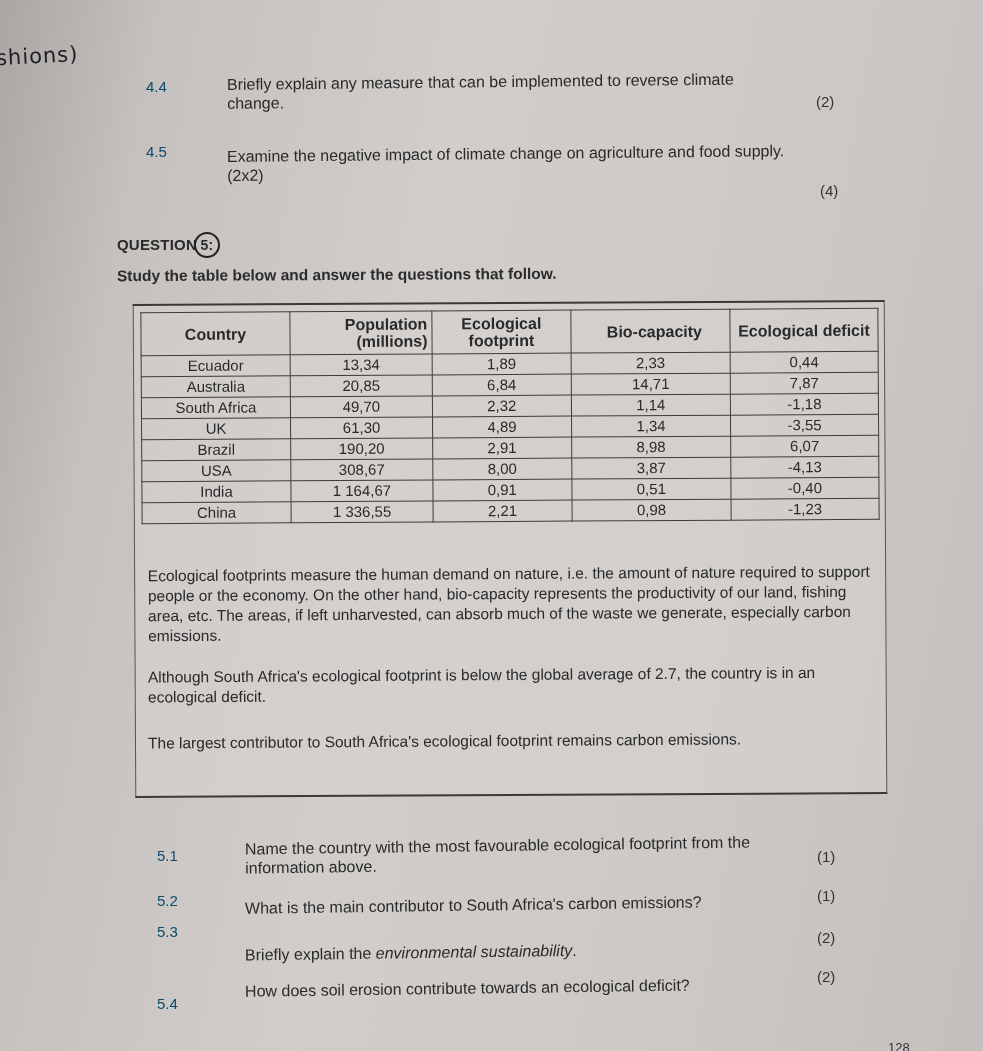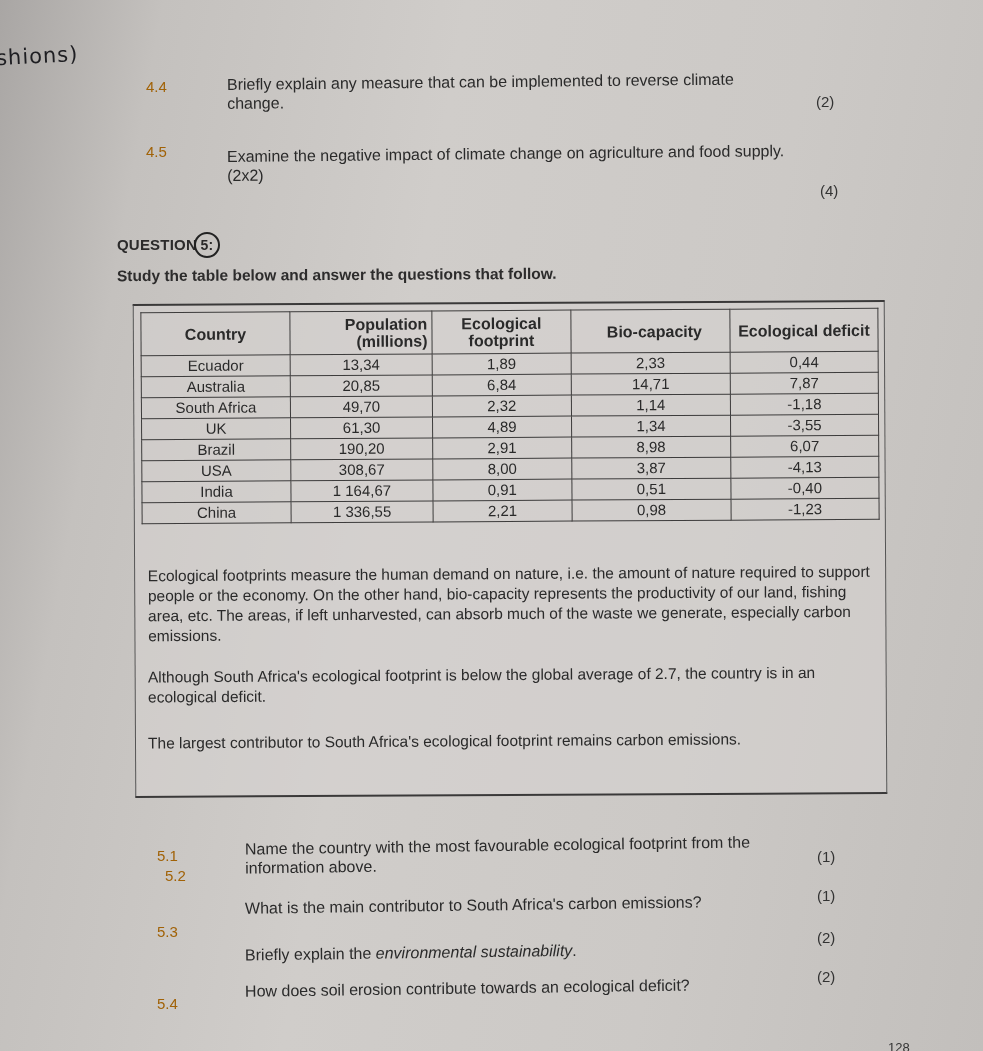--- a/index.html
+++ b/index.html
@@ -3,21 +3,21 @@
 <meta charset="utf-8">
 <style>
   html, body { margin: 0; padding: 0; }
   body {
     width: 983px; height: 1051px; overflow: hidden; position: relative;
     background: linear-gradient(100deg, #a9a6a4 0%, #c4c1be 14%, #d0cdca 40%, #ccc9c6 70%, #c2bfbc 100%);
     font-family: "Liberation Sans", sans-serif; color: #2b2a2a;
   }
   .abs { position: absolute; }
   .hand { font-family: "DejaVu Sans", sans-serif; font-size: 21px; color: #1e1e22; letter-spacing: 1px; transform: rotate(-3deg); }
-  .qnum { font-size: 15px; color: #a16207; }
+  .qnum { font-size: 15px; color: #0c4a6e; }
   .qtext { font-size: 16px; line-height: 19px; color: #2a2a2a; }
   .marks { font-size: 15px; color: #333; }
   .heading { font-weight: bold; font-size: 15px; letter-spacing: 0.2px; }
   .circle { display:inline-block; width: 22px; height: 22px; border: 2px solid #222; border-radius: 50%; text-align: center; line-height: 22px; font-weight: bold; font-size: 14px; margin-left: -3px; }
   .frame {
     position: absolute; left: 134px; top: 302px; width: 750px; height: 490px;
     border-top: 2px solid #3a3939; border-right: 1.5px solid #555; border-bottom: 2px solid #3a3939; border-left: 1.5px solid #555;
     background: rgba(215,212,209,0.55);
     transform: rotate(-0.3deg);
   }
@@ -124,21 +124,21 @@
 </table>
 
 <div class="para" style="top:564px; transform:rotate(-0.35deg);">Ecological footprints measure the human demand on nature, i.e. the amount of nature required to support people or the economy. On the other hand, bio-capacity represents the productivity of our land, fishing area, etc. The areas, if left unharvested, can absorb much of the waste we generate, especially carbon emissions.</div>
 <div class="para" style="top:665px; transform:rotate(-0.4deg);">Although South Africa's ecological footprint is below the global average of 2.7, the country is in an ecological deficit.</div>
 <div class="para" style="top:731px; transform:rotate(-0.4deg);">The largest contributor to South Africa's ecological footprint remains carbon emissions.</div>
 
 <div class="abs qnum" style="left:157px; top:847px;">5.1</div>
 <div class="abs qtext" style="left:245px; top:836px; width:510px; transform:rotate(-0.8deg);">Name the country with the most favourable ecological footprint from the information above.</div>
 <div class="abs marks" style="left:817px; top:848px;">(1)</div>
 
-<div class="abs qnum" style="left:157px; top:867px;margin-left:8px;">5.2</div>
+<div class="abs qnum" style="left:157px; top:892px;">5.2</div>
 <div class="abs qtext" style="left:245px; top:895px; width:540px; transform:rotate(-0.8deg);">What is the main contributor to South Africa's carbon emissions?</div>
 <div class="abs marks" style="left:817px; top:887px;">(1)</div>
 
 <div class="abs qnum" style="left:157px; top:923px;">5.3</div>
 <div class="abs qtext" style="left:245px; top:942px; width:500px; transform:rotate(-0.8deg);"><span>Briefly explain the </span><i>environmental sustainability</i><span>.</span></div>
 <div class="abs marks" style="left:817px; top:929px;">(2)</div>
 
 <div class="abs qnum" style="left:157px; top:995px;">5.4</div>
 <div class="abs qtext" style="left:245px; top:978px; width:540px; transform:rotate(-0.8deg);">How does soil erosion contribute towards an ecological deficit?</div>
 <div class="abs marks" style="left:817px; top:968px;">(2)</div>

